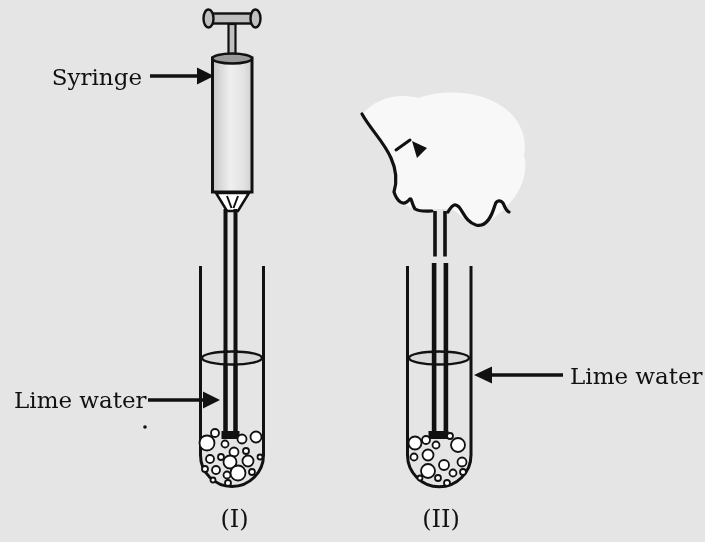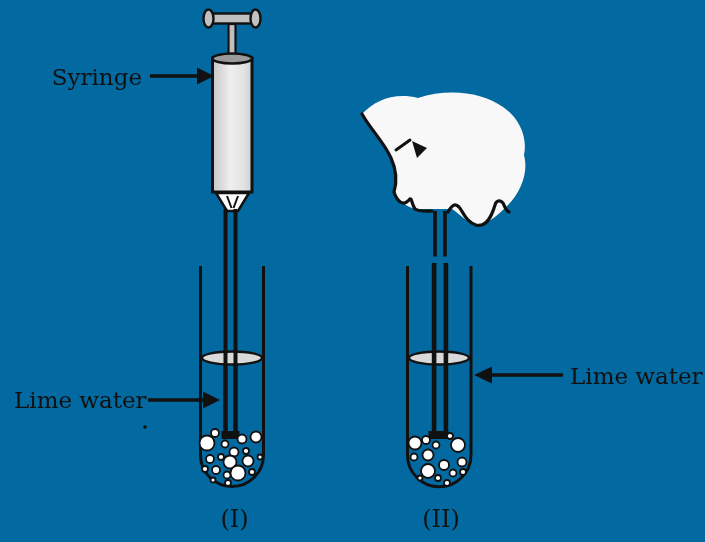--- a/index.html
+++ b/index.html
@@ -1,16 +1,16 @@
 <!DOCTYPE html>
 <html><head>
 <meta charset="utf-8">
 <style>
   html,body{margin:0;padding:0;background:#ffffff;}
-  .canvas{position:relative;width:705px;height:542px;background:#0369a1;overflow:hidden;}
+  .canvas{position:relative;width:705px;height:542px;background:#e5e5e5;overflow:hidden;}
   .canvas svg{display:block;}
   text{font-family:"DejaVu Serif","Liberation Serif",serif;fill:#111111;}
   .lbl{font-size:23px;}
   .cap{font-size:24px;}
 </style>
 </head>
 <body>
 
 <div class="canvas">
 <svg width="705" height="542" viewBox="0 0 705 542">

